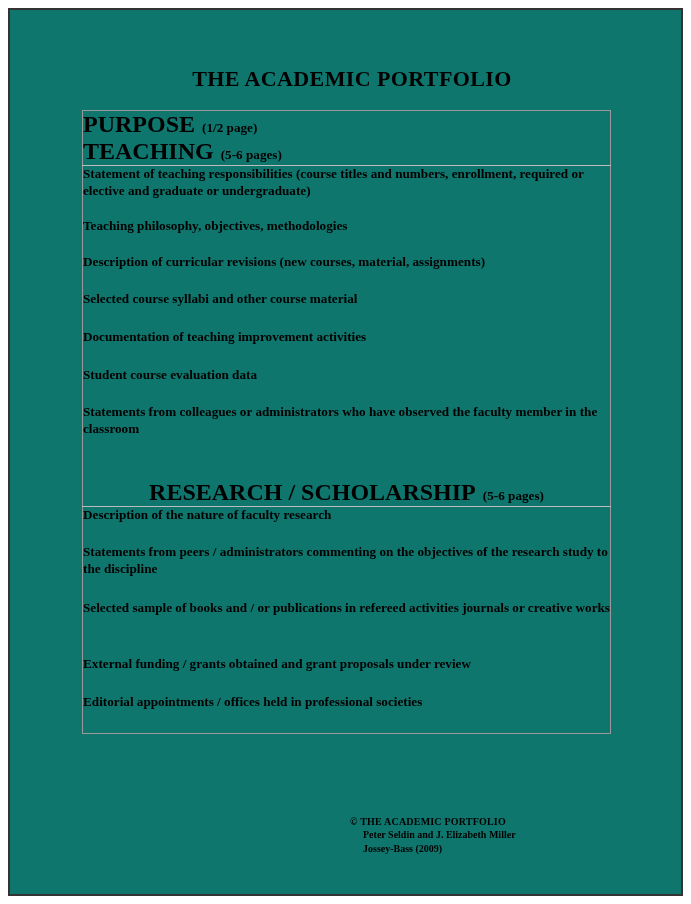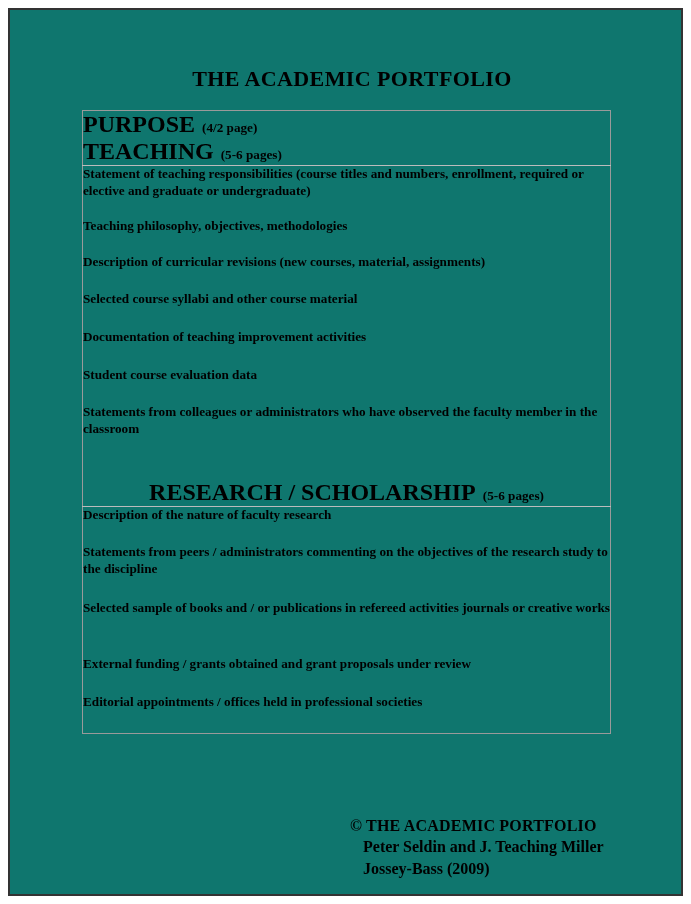--- a/index.html
+++ b/index.html
@@ -89,21 +89,21 @@
     padding-left: 7px;
     font-family: "Liberation Serif", "DejaVu Serif", serif;
   }
   .footer {
     position: absolute;
     left: 340px;
     top: 805px;
     width: 280px;
   }
   .footer-line {
-    font-size: 16px;
+    font-size: 10px;
     font-weight: bold;
     line-height: 1.34;
     font-family: "Liberation Serif", "DejaVu Serif", serif;
     white-space: nowrap;
   }
   .footer-line.credit {
     letter-spacing: 0.2px;
   }
   .footer-indent {
     padding-left: 13px;
@@ -114,21 +114,21 @@
 
 <div class="page">
 
   <div class="doc-title">THE ACADEMIC PORTFOLIO</div>
 
   <table class="portfolio-table">
     <tbody>
 
       <tr>
         <td class="section-cell no-top">
-          <span class="section-title">PURPOSE</span><span class="section-pages">(4/2 page)</span>
+          <span class="section-title">PURPOSE</span><span class="section-pages">(1/2 page)</span>
         </td>
       </tr>
 
       <tr>
         <td class="section-cell">
           <span class="section-title">TEACHING</span><span class="section-pages">(5-6 pages)</span>
         </td>
       </tr>
 
       <tr>
@@ -200,17 +200,17 @@
       </tr>
 
     </tbody>
   </table>
 
   <div class="footer">
     <div class="footer-line credit">
       <span>©</span>
       <span>THE ACADEMIC PORTFOLIO</span>
     </div>
-    <div class="footer-line footer-indent">Peter Seldin and J. Teaching Miller</div>
+    <div class="footer-line footer-indent">Peter Seldin and J. Elizabeth Miller</div>
     <div class="footer-line footer-indent">Jossey-Bass (2009)</div>
   </div>
 
 </div>
 
 </body></html>

